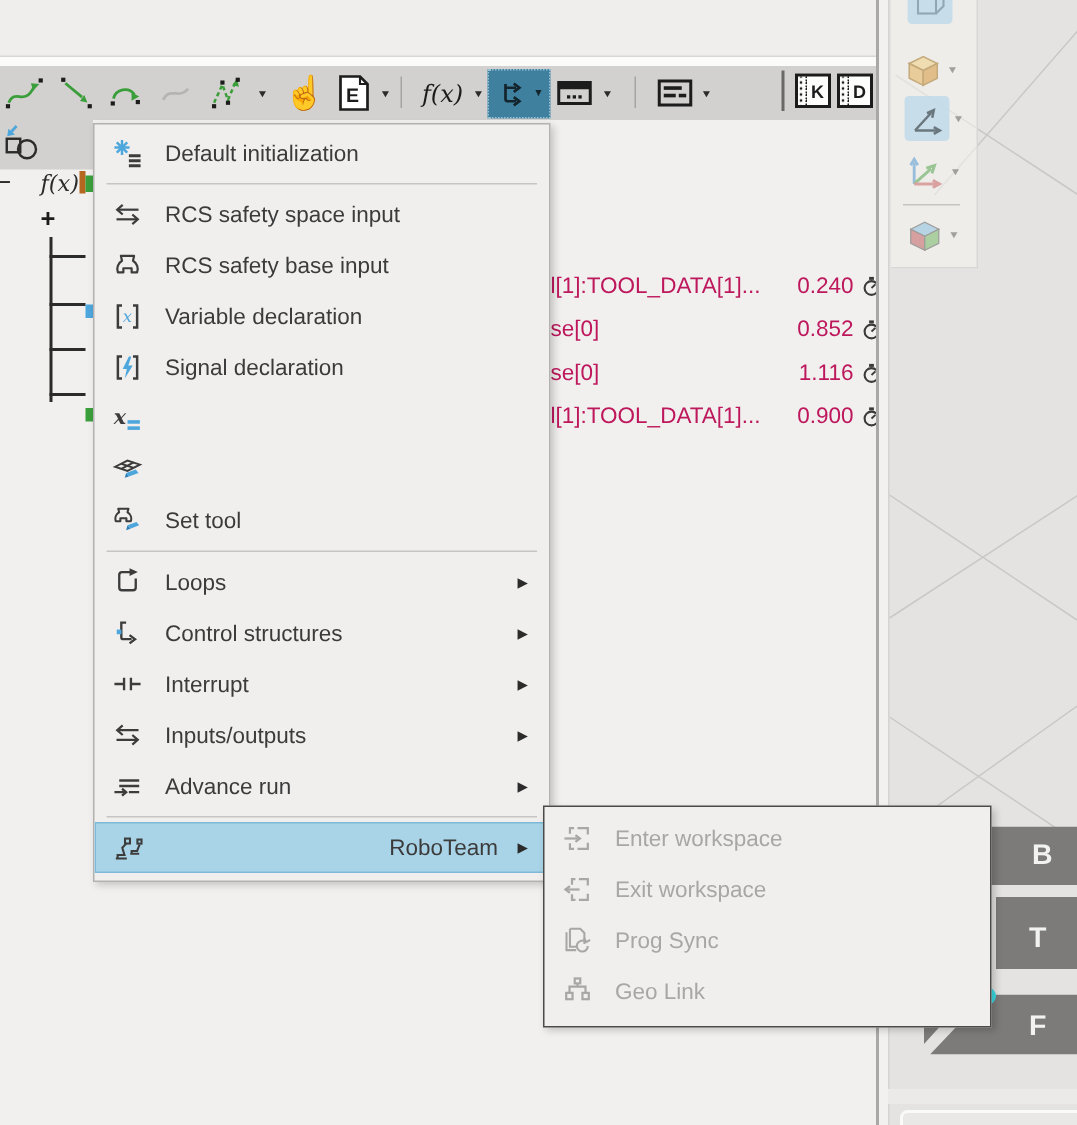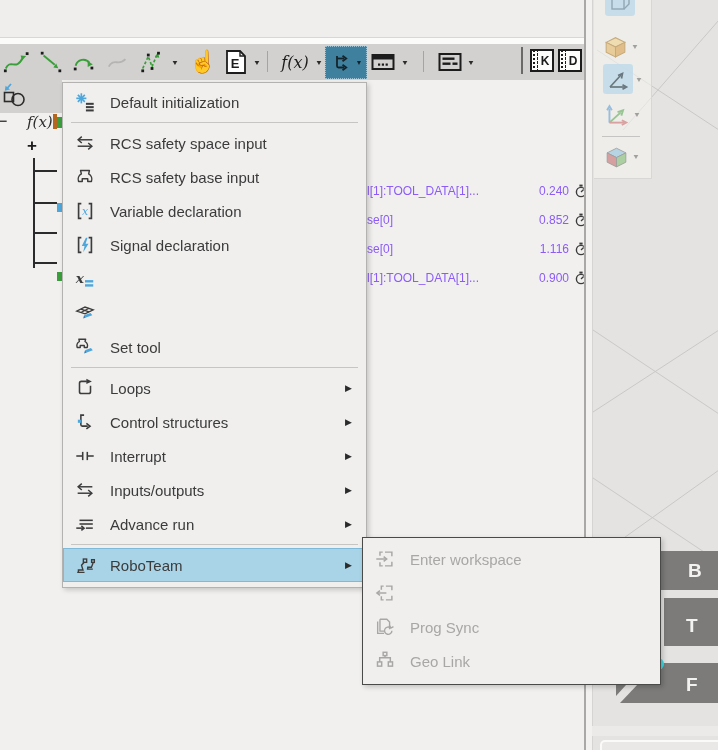--- a/index.html
+++ b/index.html
@@ -31,21 +31,21 @@
   
   .tree-minus{position:absolute;left:-3px;top:111px;font-size:18px;color:#2b2b2b;}
   .tree-fx{position:absolute;left:27px;top:113px;font-family:"DejaVu Serif",serif;font-style:italic;font-size:15px;color:#2b2b2b;}
   .tree-plus{position:absolute;left:24px;top:136px;width:16px;text-align:center;font-size:17px;font-weight:bold;color:#1c1c1c;}
   .tree-vline{position:absolute;left:33px;top:158px;width:2px;height:110px;background:#2b2b2b;}
   .tree-branch{position:absolute;left:33px;width:24px;height:2px;background:#2b2b2b;}
   .sliver{position:absolute;}
 
   
   .prog-rows{position:absolute;left:367px;top:176px;width:220px;}
-  .prog-row{height:29px;display:flex;align-items:center;font-size:12px;color:#8b5cf6;}
+  .prog-row{height:29px;display:flex;align-items:center;font-size:15px;color:#be185d;}
   .prog-row .pr-name{flex:1;white-space:nowrap;overflow:hidden;}
   .prog-row .pr-val{margin-left:8px;}
   .prog-row .pr-clock{margin-left:6px;display:flex;align-items:center;}
 
   
   .divider-line{position:absolute;left:584px;top:0;width:2px;height:750px;background:#a9a8a6;}
   .divider-strip{position:absolute;left:586px;top:0;width:6px;height:750px;background:#f2f1ef;}
   .viewport{position:absolute;left:592px;top:0;width:126px;height:750px;background:#e4e3e1;border-left:1px solid #d5d4d2;}
   .vp-lines{position:absolute;left:0;top:0;}
 
@@ -62,21 +62,21 @@
   .vc-letter{position:absolute;color:#f2f2f0;font-weight:bold;font-size:19px;}
   .vc-dot{position:absolute;left:44px;top:118px;width:12px;height:12px;border-radius:50%;background:#3bdde6;}
   .br-strip{position:absolute;left:592px;top:726px;width:126px;height:10px;background:#eceae8;}
   .br-panel{position:absolute;left:600px;top:740px;width:118px;height:10px;background:#e9e8e6;
             border:2px solid #fafaf8;border-radius:5px 0 0 0;}
 
   
   .menu{position:absolute;left:62px;top:82px;width:305px;background:#f0efee;border:1px solid #b3b2b0;
         box-shadow:2px 2px 5px rgba(0,0,0,.18);box-sizing:border-box;padding:2px 0 5px 0;z-index:20;}
   .menu-item{display:flex;align-items:center;height:34px;padding:0 10px 0 10px;gap:13px;font-size:15px;color:#3b3b3b;}
-  .menu-item.highlight{background:#a9d4e7;box-shadow:inset 0 0 0 1px #7db9d8;}
+  .menu-item.highlight{background:#a9d4e7;box-shadow:inset 0 0 0 1px #7db9d8;text-align:right;}
   .mi-icon{width:24px;height:24px;flex:none;display:flex;align-items:center;justify-content:center;}
   .mi-label{flex:1;white-space:nowrap;}
   .mi-arrow{font-size:9px;color:#2b2b2b;margin-left:auto;padding-right:4px;}
   .menu-sep{height:1px;background:#c6c5c3;margin:3px 8px;}
 
   
   .submenu{position:absolute;left:362px;top:537px;width:299px;background:#f0efee;border:1px solid #4a4a48;
            box-shadow:2px 2px 5px rgba(0,0,0,.2);box-sizing:border-box;padding:4px 0 6px 0;z-index:30;}
   .submenu .menu-item{color:#a8a7a5;}
 
@@ -537,20 +537,21 @@
       <span class="mi-label">Enter workspace</span>
     </div>
     <div class="menu-item">
       <span class="mi-icon">
         <svg width="22" height="22" viewBox="0 0 24 24" fill="none" stroke="#a8a7a5" stroke-width="1.6">
           <path d="M13,4.5 H19.5 V9 M19.5,15 V19.5 H13 M8,8.5 V4.5 H10.5 M8,15.5 V19.5 H10.5"></path>
           <line x1="13.5" y1="12" x2="3.5" y2="12"></line>
             <polyline points="6.5,9.5 3.2,12 6.5,14.5"></polyline>
         </svg>
       </span>
+      <span class="mi-label">Exit workspace</span>
     </div>
     <div class="menu-item">
       <span class="mi-icon">
         <svg width="22" height="22" viewBox="0 0 24 24" fill="none" stroke="#a8a7a5" stroke-width="1.5">
           <path d="M4,6 V19 h7"></path>
           <path d="M6.5,3.5 h7.5 l3,3 V14.5"></path>
           <path d="M6.5,3.5 V16.5 h5"></path>
           <path d="M19.5,16 a4,4 0 1 1 -1.4,-3"></path>
           <polyline points="16.8,10.2 18.4,13.2 21.2,11.6"></polyline>
         </svg>

